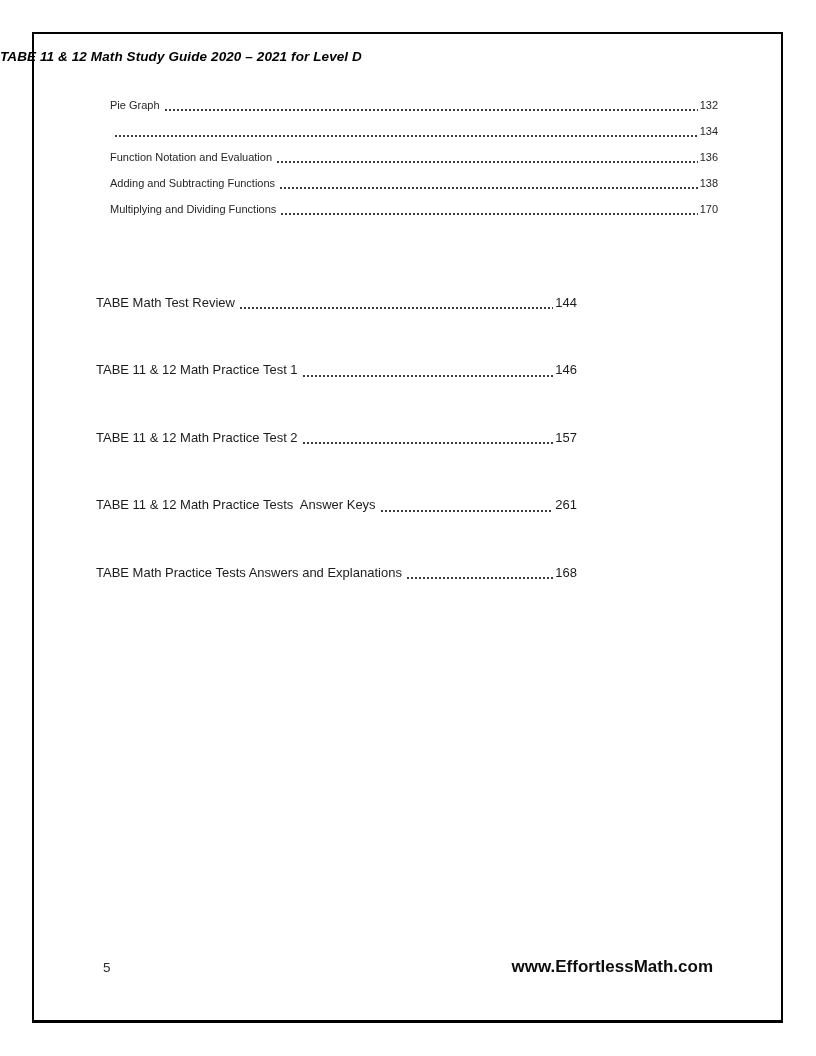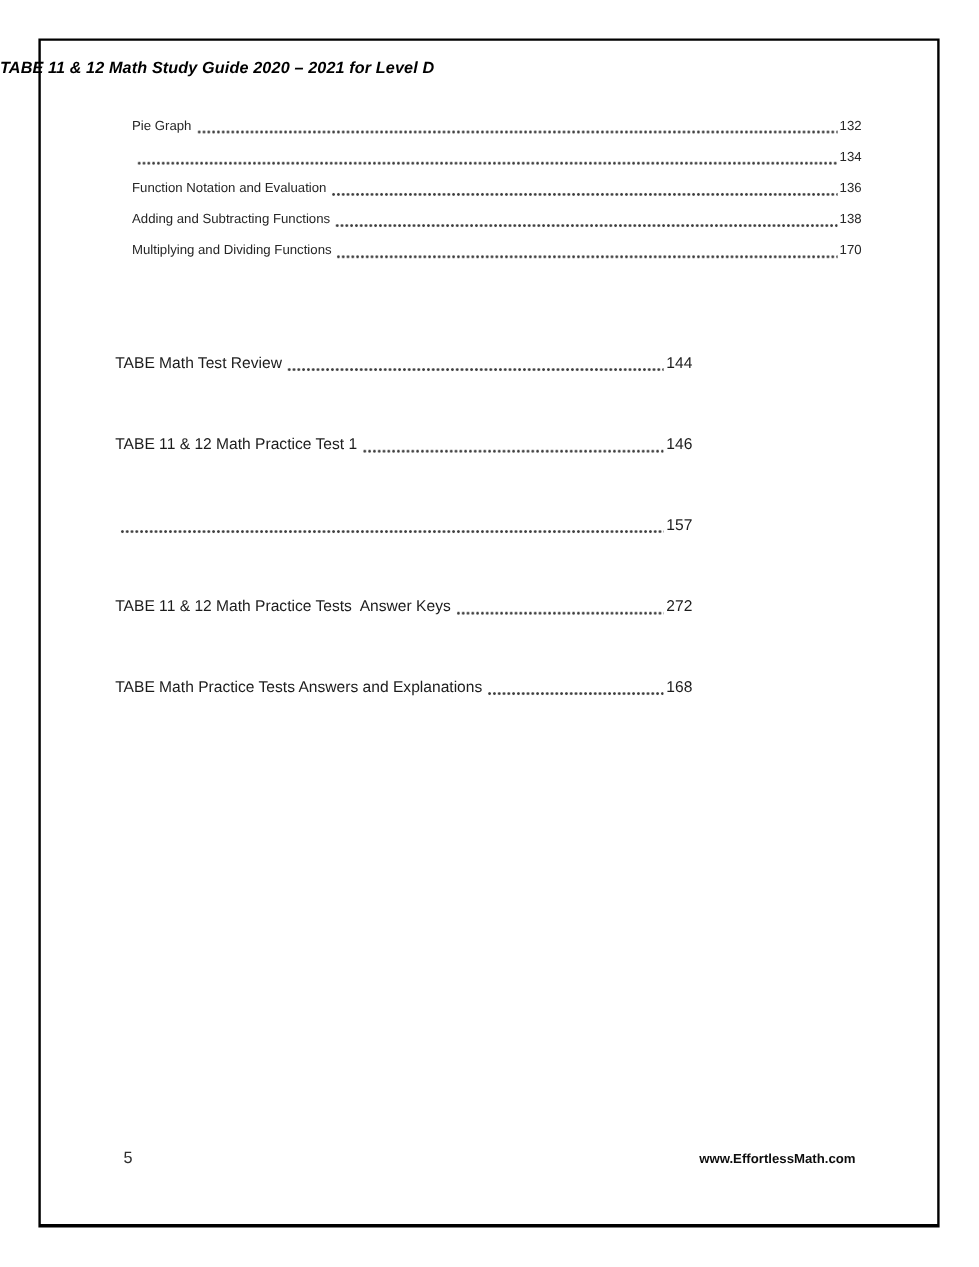--- a/index.html
+++ b/index.html
@@ -89,21 +89,21 @@
     width: 610px;
     display: flex;
     justify-content: space-between;
     align-items: baseline;
   }
   .footer-page-number {
     font-size: 13.5px;
     color: #2e2e2e;
   }
   .footer-website {
-    font-size: 11px;
+    font-size: 17px;
     font-weight: bold;
     color: #0d0d0d;
   }
 </style>
 </head>
 <body>
 
 <div class="page-border"></div>
 
 <div class="doc-header">TABE 11 &amp; 12 Math Study Guide 2020 – 2021 for Level D</div>
@@ -140,27 +140,28 @@
     <span class="toc-title">TABE Math Test Review</span>
     <span class="dot-leader"></span>
     <span class="toc-page-num">144</span>
   </div>
   <div class="toc-row">
     <span class="toc-title">TABE 11 &amp; 12 Math Practice Test 1</span>
     <span class="dot-leader"></span>
     <span class="toc-page-num">146</span>
   </div>
   <div class="toc-row">
+    <span class="toc-title">TABE 11 &amp; 12 Math Practice Test 2</span>
     <span class="dot-leader"></span>
     <span class="toc-page-num">157</span>
   </div>
   <div class="toc-row">
     <span class="toc-title">TABE 11 &amp; 12 Math Practice Tests  Answer Keys</span>
     <span class="dot-leader"></span>
-    <span class="toc-page-num">272</span>
+    <span class="toc-page-num">261</span>
   </div>
   <div class="toc-row">
     <span class="toc-title">TABE Math Practice Tests Answers and Explanations</span>
     <span class="dot-leader"></span>
     <span class="toc-page-num">168</span>
   </div>
 </div>
 
 <div class="doc-footer">
   <span class="footer-page-number">5</span>

